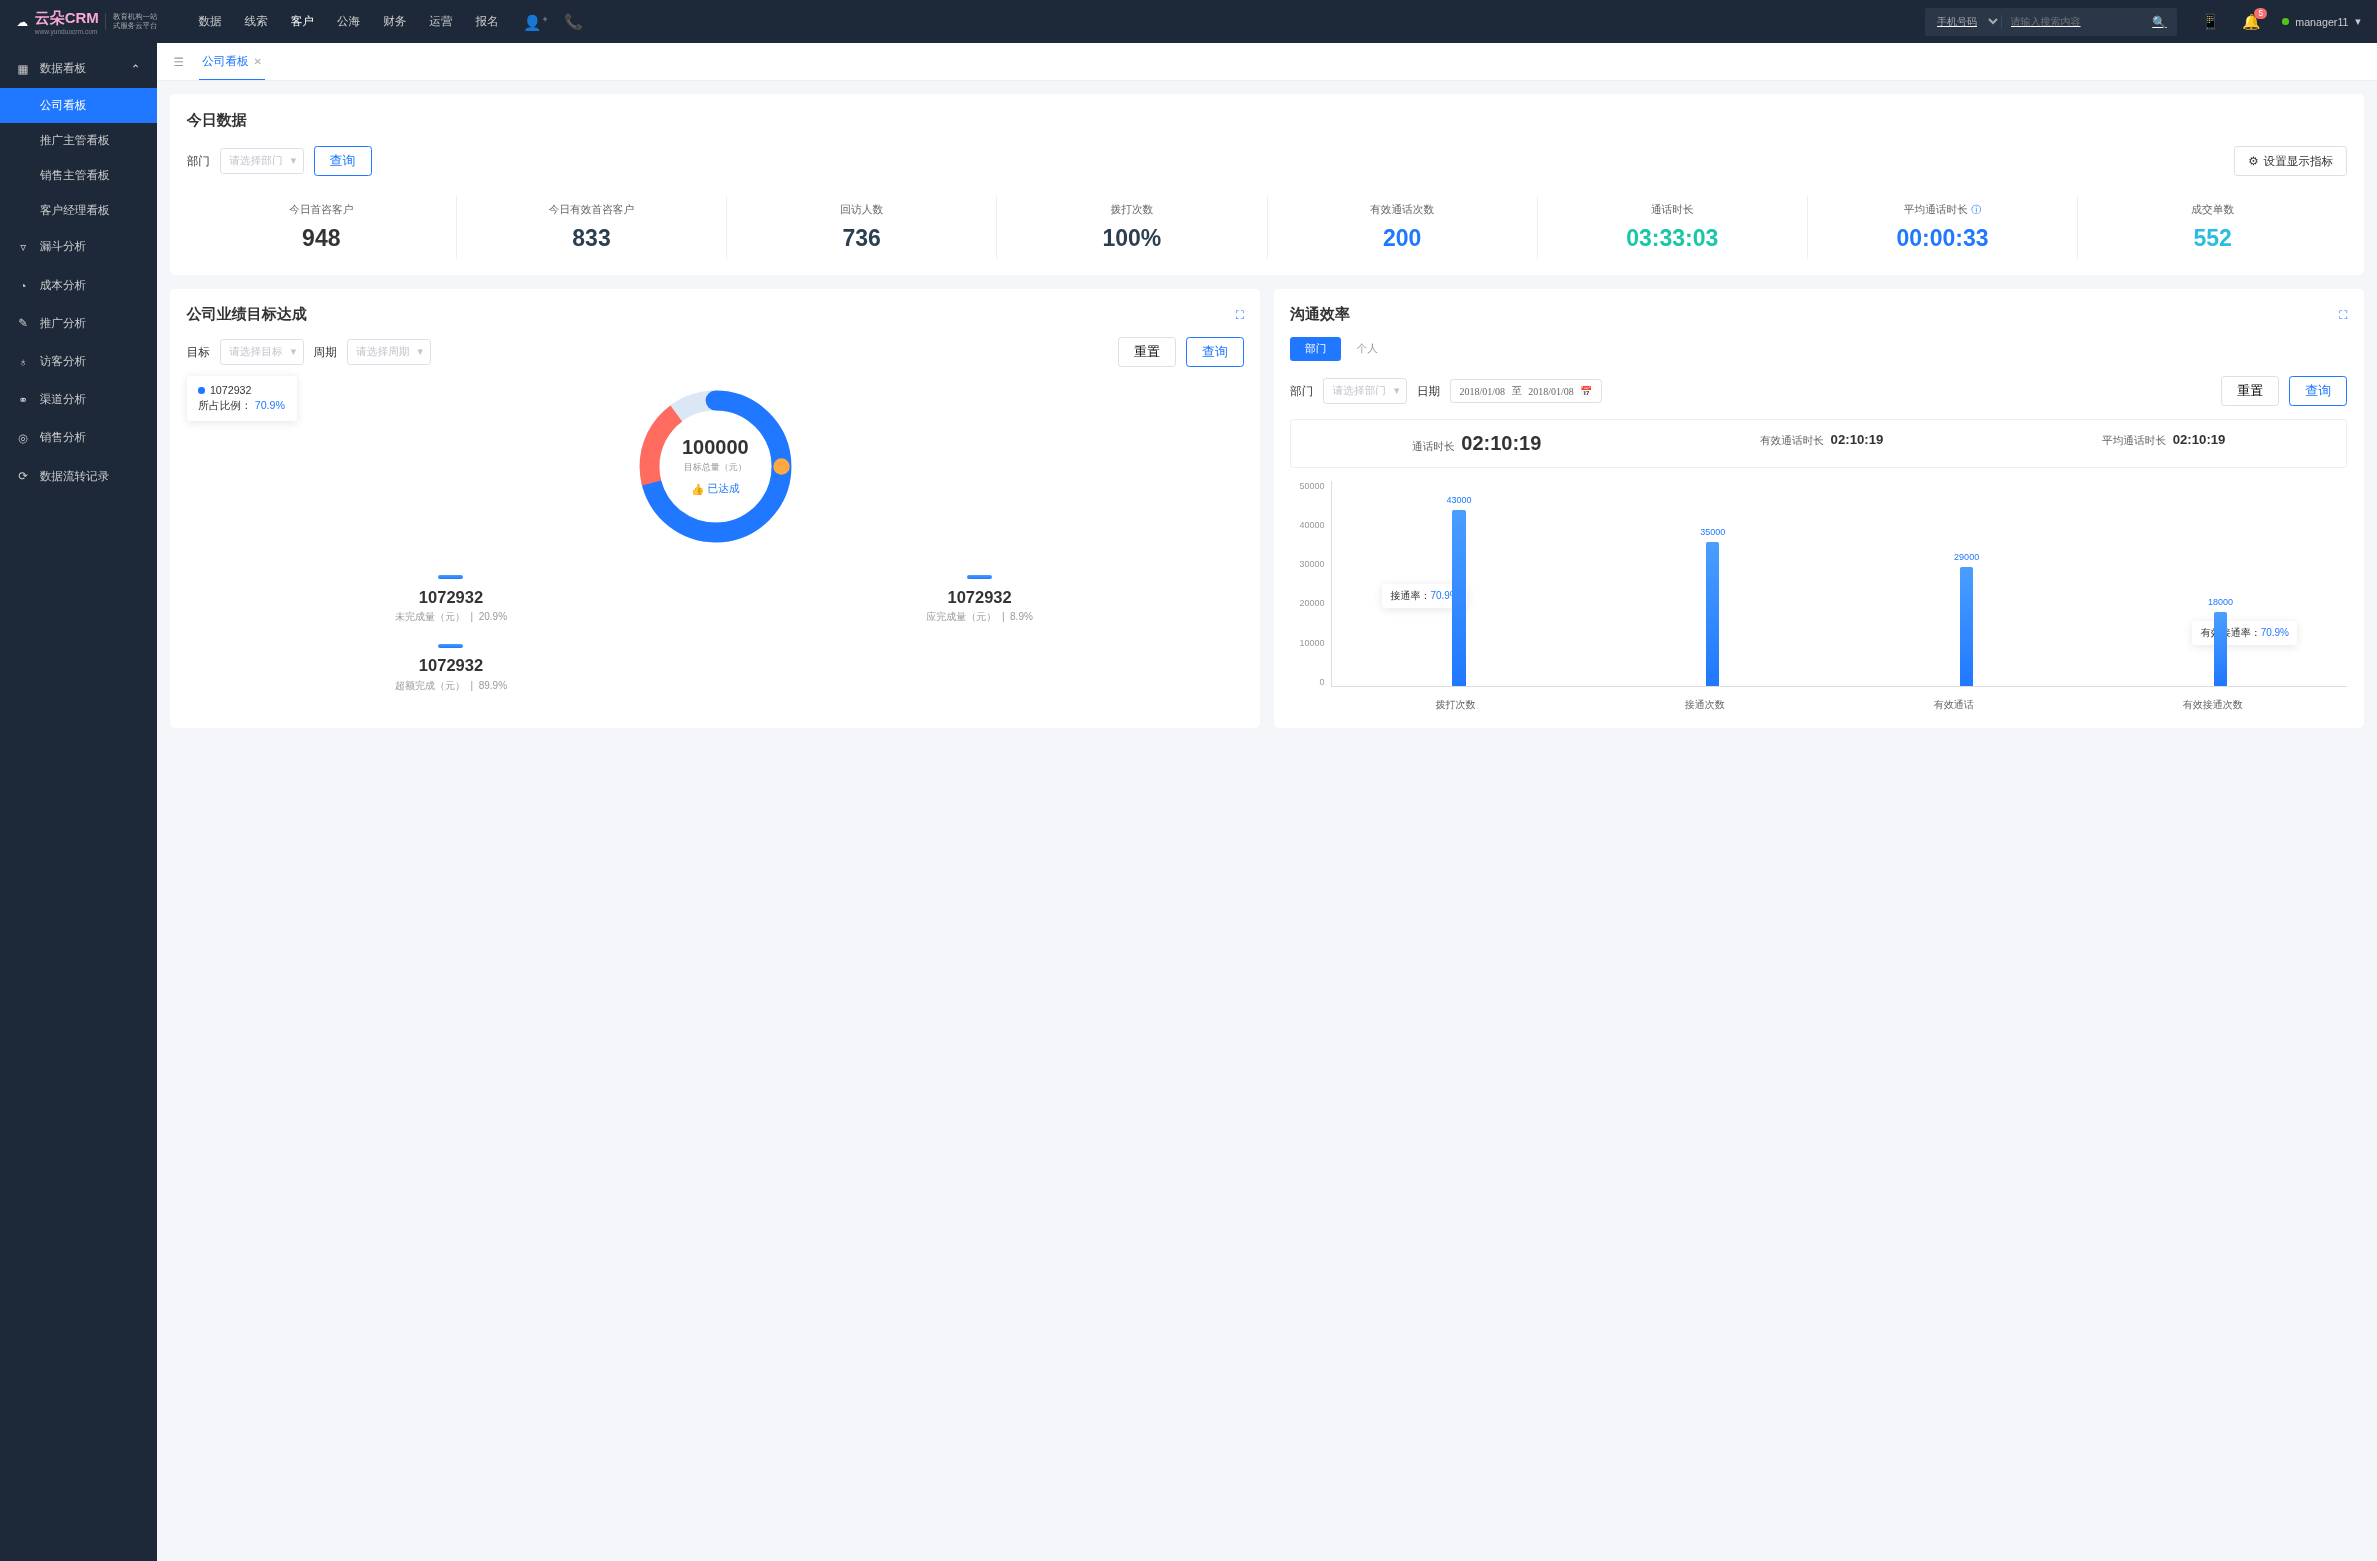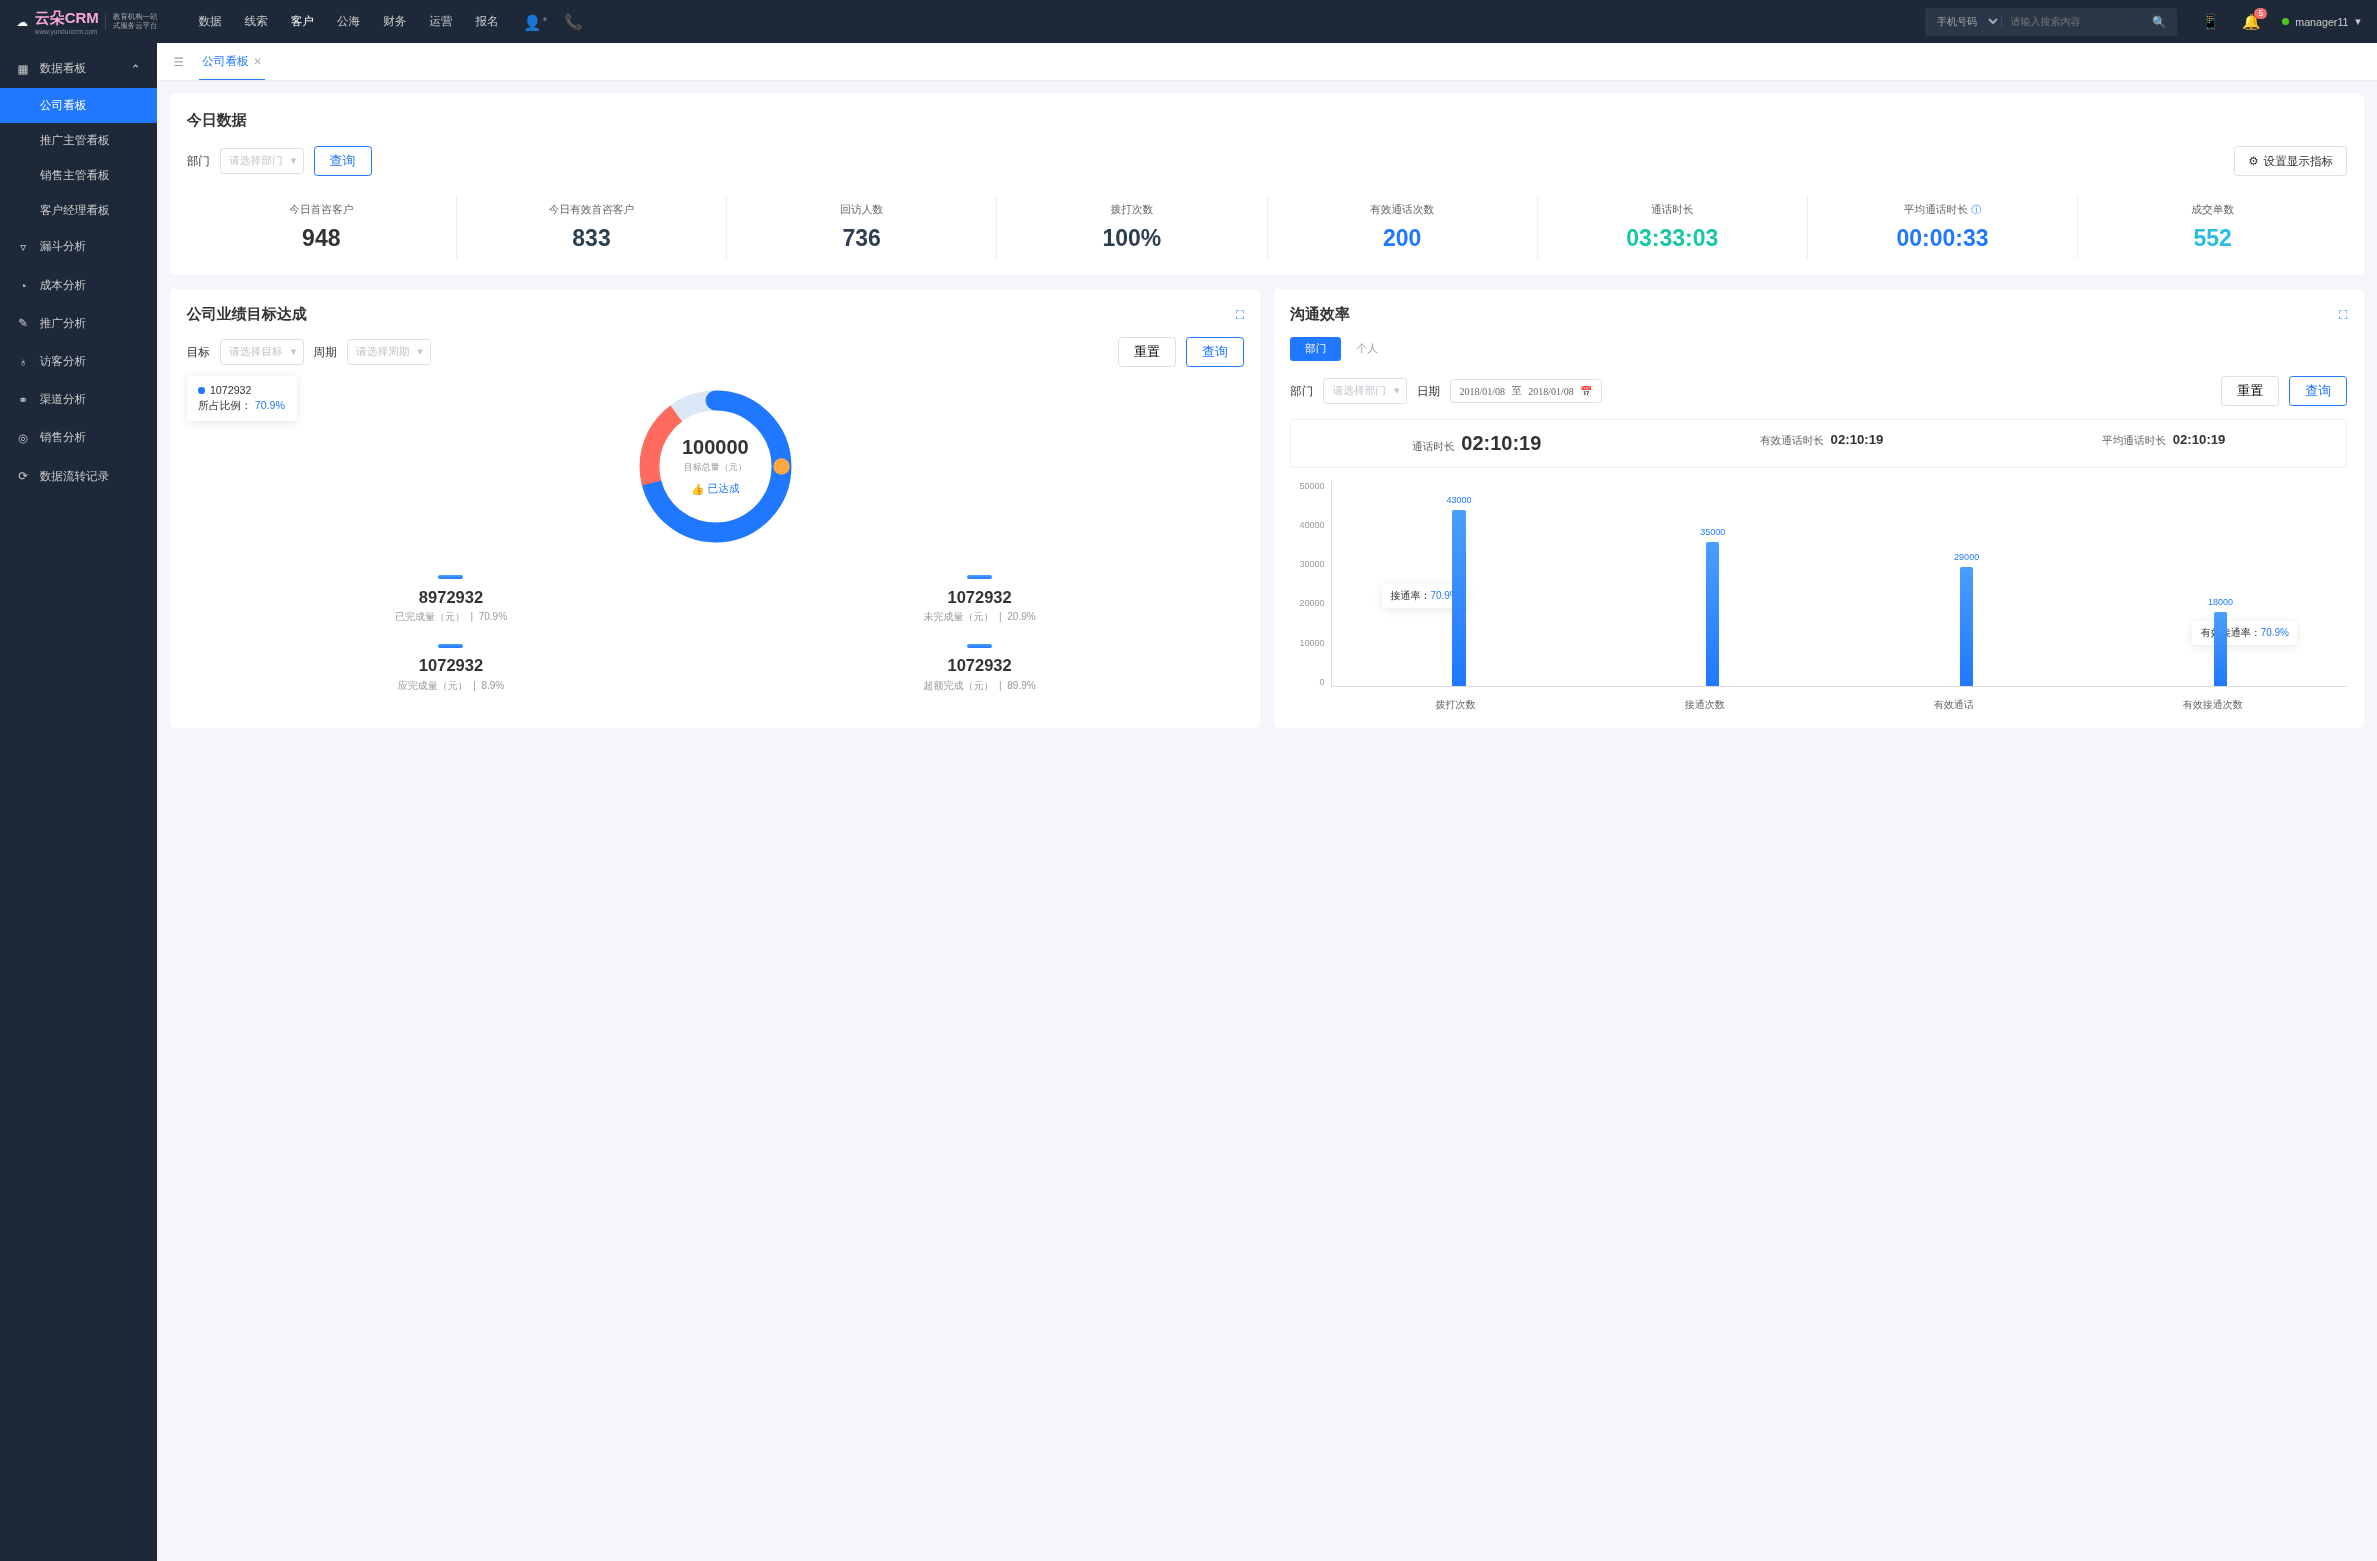--- a/index.html
+++ b/index.html
@@ -8,21 +8,21 @@
     
     .topnav { height: 43px; background: #1d2939; display: flex; align-items: center; padding: 0 16.5px; color: #fff; }
     .logo { display: flex; align-items: center; gap: 6.6px; }
     .logo-main { font-weight: bold; font-size: 15px; color: #f9a8d4; }
     .logo-sub { font-size: 7.4px; color: #aaa; line-height: 1.2; border-left: 0.8px solid #444; padding-left: 6.6px; }
     .nav-links { display: flex; gap: 23px; margin-left: 41px; }
     .nav-links a { color: #ccc; text-decoration: none; font-size: 11.6px; }
     .nav-links a.active { color: #fff; font-weight: 500; }
     .nav-icons { display: flex; gap: 16.5px; margin-left: 25px; align-items: center; }
     .nav-icons span { color: #999; font-size: 15px; cursor: pointer; }
-    .search-wrap { margin-left: auto; display: flex; align-items: center; background: #2a3748; border-radius: 2px; height: 28px; overflow: hidden; }
+    .search-wrap { margin-left: auto; display: flex; align-items: center; background: #2a3748; border-radius: 2px; height: 28px; overflow: hidden; text-decoration: underline; }
     .search-wrap select { background: transparent; border: none; color: #aaa; padding: 0 8.3px; font-size: 10px; border-right: 0.8px solid #3a4a5f; }
     .search-wrap input { background: transparent; border: none; color: #fff; padding: 0 8.3px; width: 140px; outline: none; font-size: 10px; }
     .search-wrap .sicon { padding: 0 10px; color: #aaa; }
     .top-right { display: flex; align-items: center; gap: 21.5px; margin-left: 25px; }
     .top-right .icon { color: #aaa; font-size: 15px; position: relative; cursor: pointer; }
     .badge { position: absolute; top: -5px; right: -6.6px; background: #f56c6c; color: #fff; font-size: 8.3px; border-radius: 6.6px; padding: 0.8px 4.1px; }
     .user { display: flex; align-items: center; gap: 6.6px; color: #ccc; font-size: 10.7px; cursor: pointer; }
     .user .dot { width: 6.6px; height: 6.6px; border-radius: 50%; background: #52c41a; }
     
     
@@ -300,25 +300,20 @@
                 <div class="big">100000</div>
                 <div class="sub">目标总量（元）</div>
                 <div class="done">
                   <span>👍</span>
                   <span>已达成</span>
                 </div>
               </div>
             </div>
           </div>
           <div class="donut-stats" id="donut-stats">
-              <div class="dstat">
-                <div class="bar b-blue"></div>
-                <div class="val">8972932</div>
-                <div class="lbl">已完成量（元）&nbsp;&nbsp;|&nbsp;&nbsp;70.9%</div>
-              </div>
               <div class="dstat">
                 <div class="bar b-light"></div>
                 <div class="val">1072932</div>
                 <div class="lbl">未完成量（元）&nbsp;&nbsp;|&nbsp;&nbsp;20.9%</div>
               </div>
               <div class="dstat">
                 <div class="bar b-orange"></div>
                 <div class="val">1072932</div>
                 <div class="lbl">应完成量（元）&nbsp;&nbsp;|&nbsp;&nbsp;8.9%</div>
               </div>

